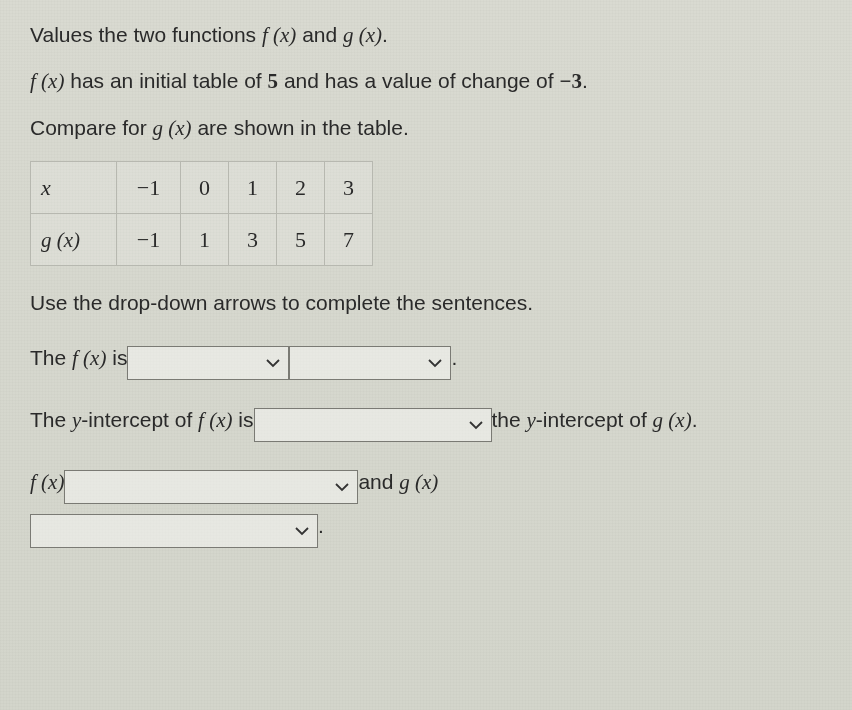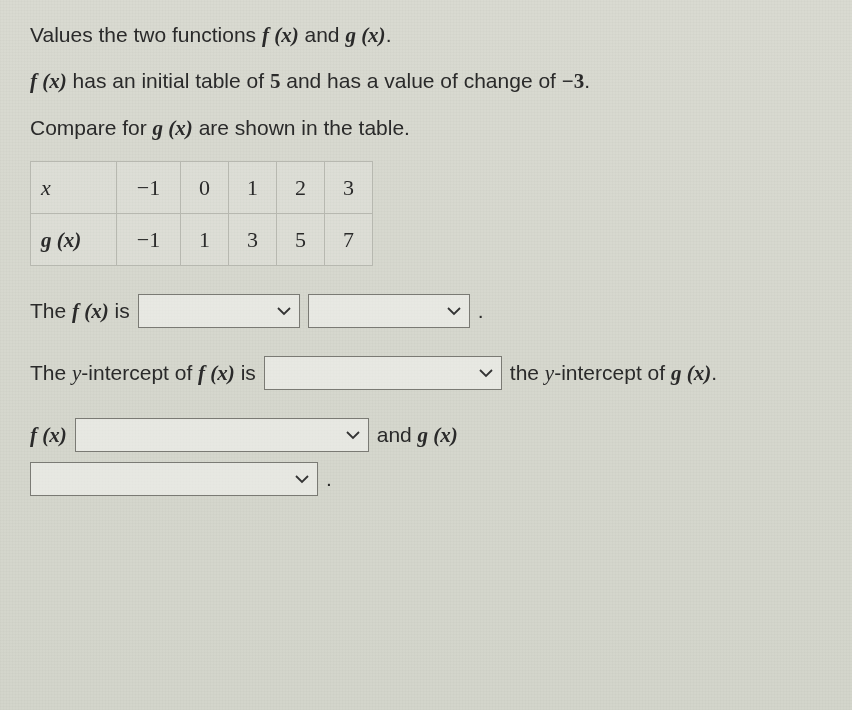--- a/index.html
+++ b/index.html
@@ -18,21 +18,21 @@
   .page {
     padding: 12px 22px 24px 30px;
   }
   .line {
     font-size: 21px;
     margin: 8px 0 16px 0;
     line-height: 1.4;
   }
   .mi { font-style: italic; font-family: "Times New Roman", serif; }
   .mb { font-weight: bold; font-family: "Times New Roman", serif; }
-  .fnlabel { font-style: italic; font-family: "Times New Roman", serif; font-size: 21px; font-weight: bold; }
+  .fnlabel { font-style: italic; font-family: "Times New Roman", serif; font-size: 21px; }
 
   table.data {
     border-collapse: collapse;
     margin: 18px 0 22px 0;
     background: rgba(255,255,255,0.15);
   }
   table.data td {
     border: 1px solid #b7b8b0;
     text-align: center;
     font-family: "Times New Roman", serif;
@@ -45,23 +45,22 @@
     font-style: italic;
     font-size: 22px;
     text-align: left;
     padding-left: 10px;
   }
   table.data td.cell { width: 48px; }
   table.data td.cell.wide { width: 64px; }
 
   .sentence-row {
     display: flex;
-    align-items: center;
+    align-items: flex-start;
     flex-wrap: wrap;
-    gap: 8px;
     margin: 28px 0;
     font-size: 21px;
   }
   .dropdown {
     position: relative;
     display: inline-flex;
     align-items: center;
     border: 1.5px solid #7a7a74;
     background: rgba(250,250,248,0.5);
     height: 34px;
@@ -113,20 +112,21 @@
       <td class="head"><span class="fnlabel">g (x)</span></td>
       <td class="cell wide">−1</td>
       <td class="cell">1</td>
       <td class="cell">3</td>
       <td class="cell">5</td>
       <td class="cell">7</td>
     </tr>
   </tbody>
     </table>
 
+  <div class="line">Use the drop-down arrows to complete the sentences.</div>
 
   <div class="sentence-row">
     <span><span>The </span><span class="fnlabel">f (x)</span><span> is</span></span>
     <span class="dropdown w-sm">
       <span class="chev">
         <svg width="14" height="10" viewBox="0 0 14 10">
             <path d="M1 2 L7 8 L13 2" fill="none" stroke="#333" stroke-width="1.8"></path>
           </svg>
       </span>
     </span>

